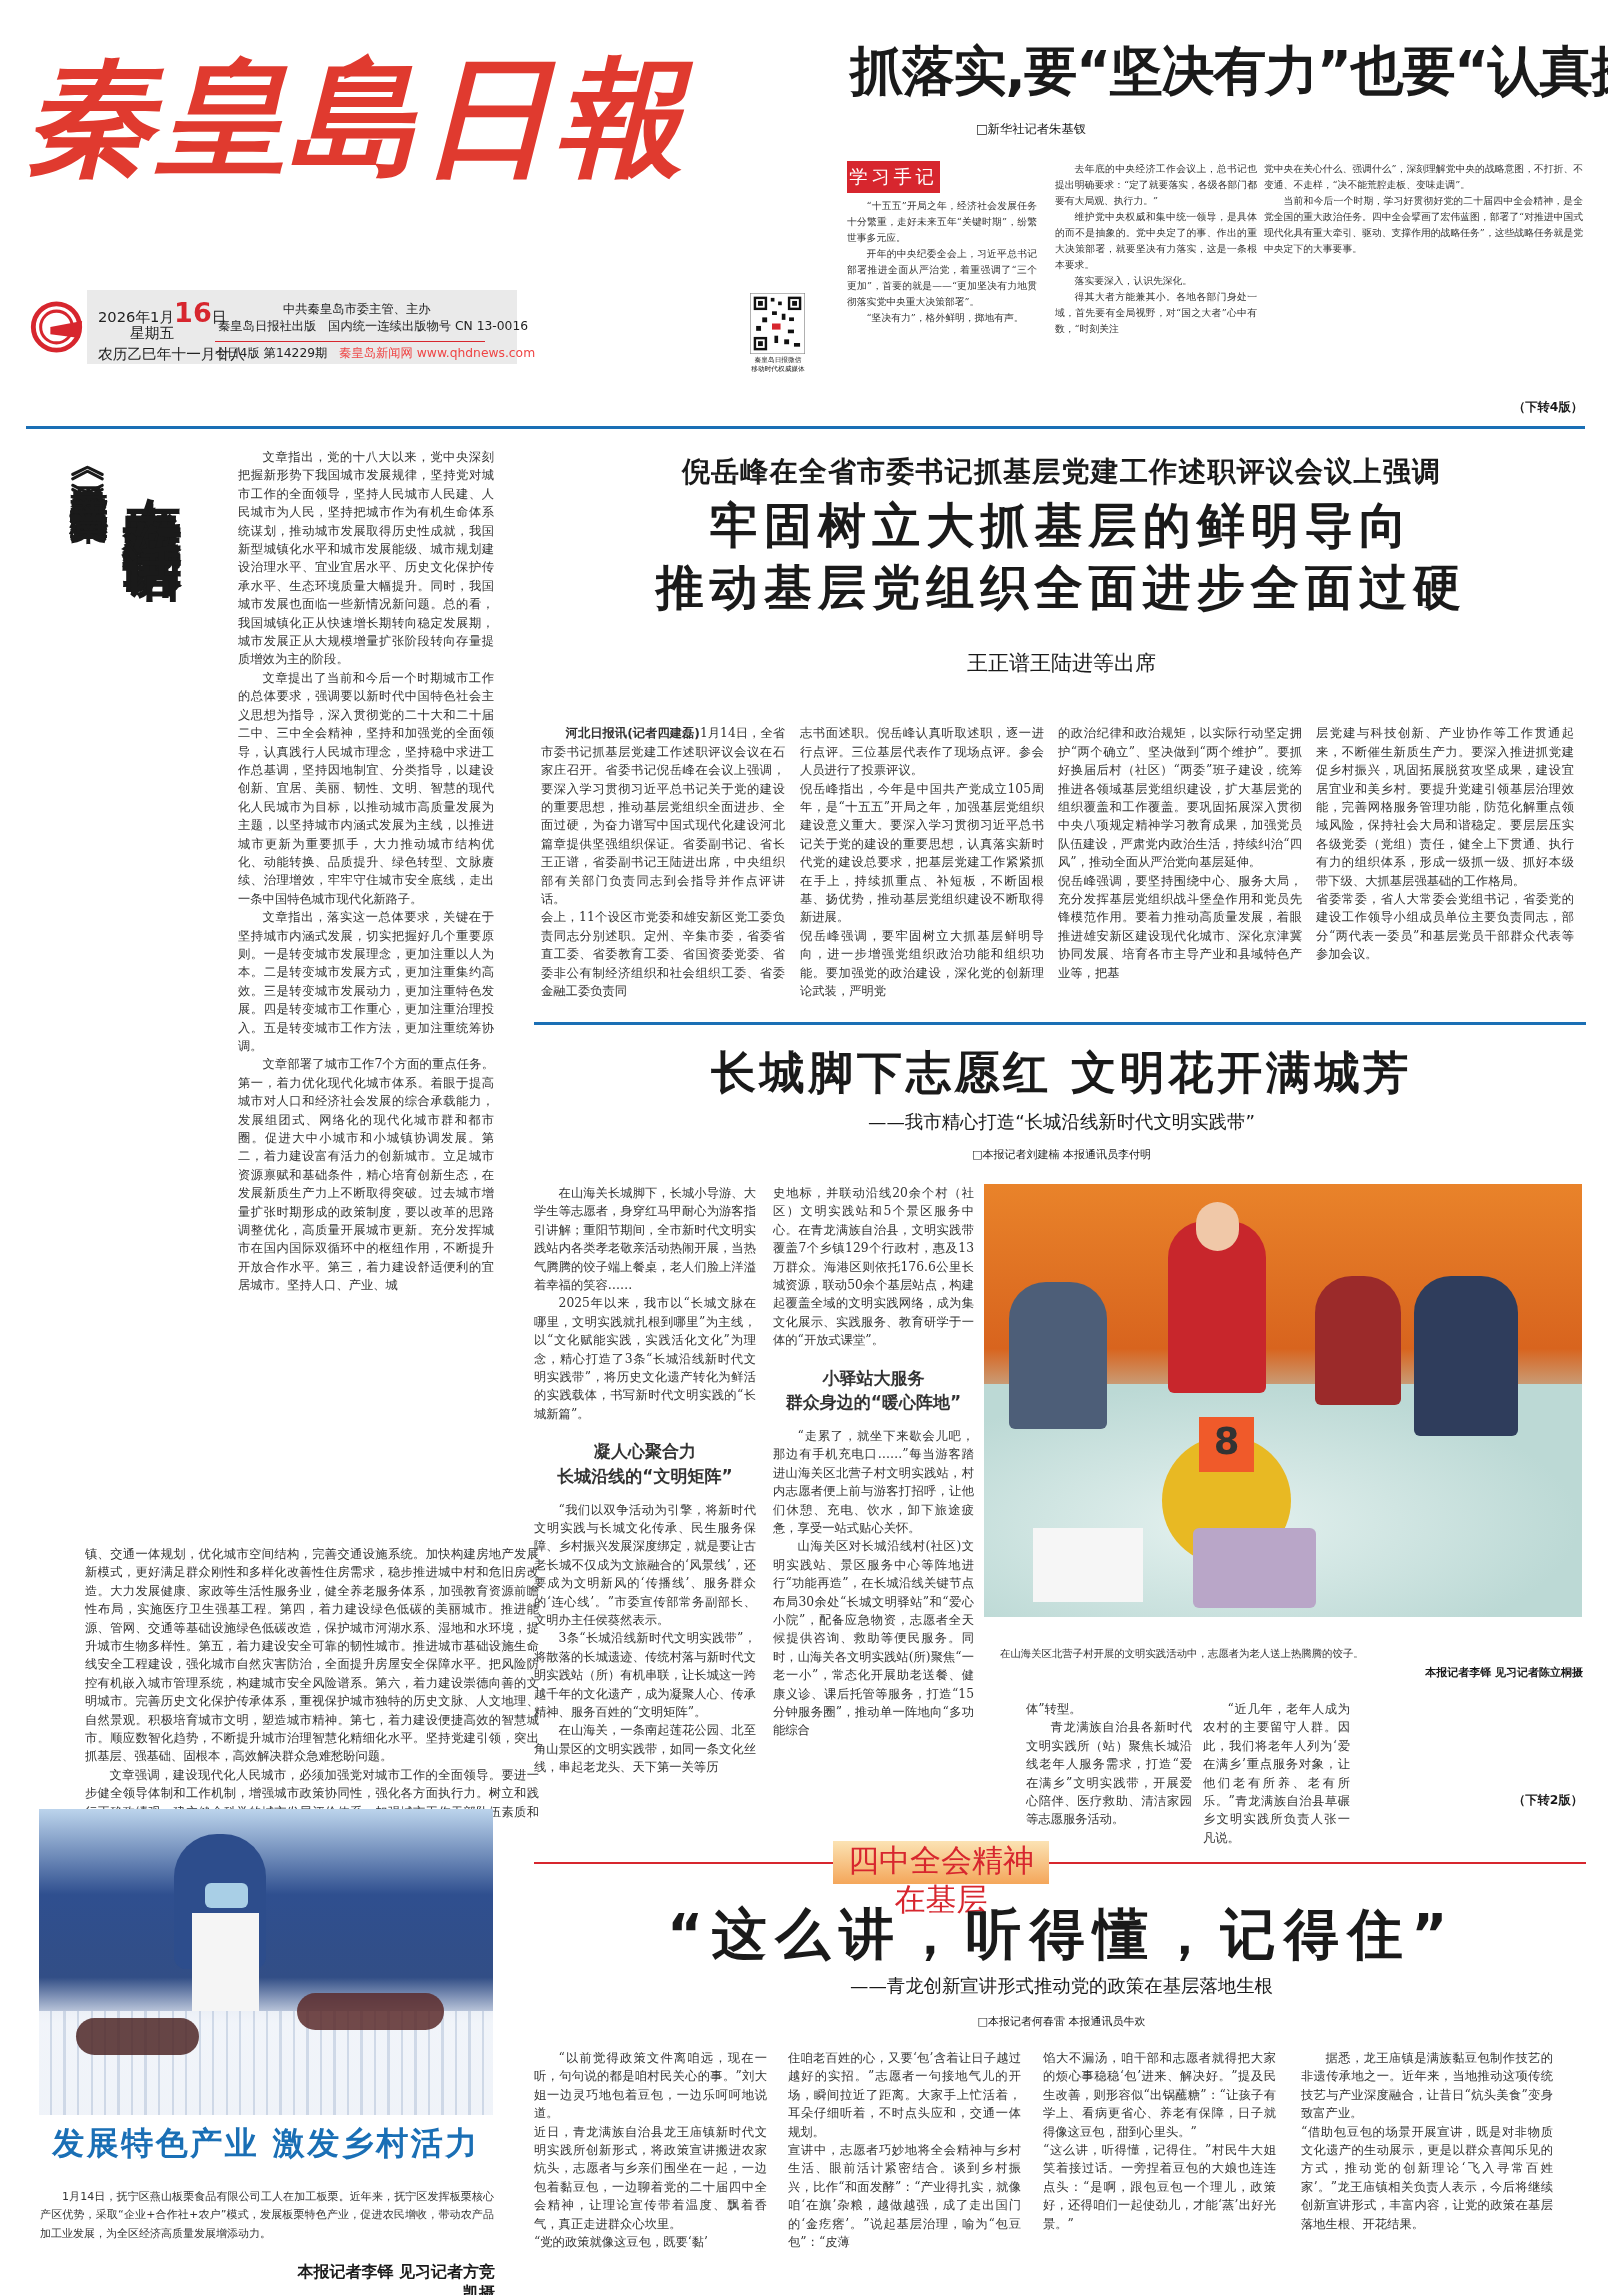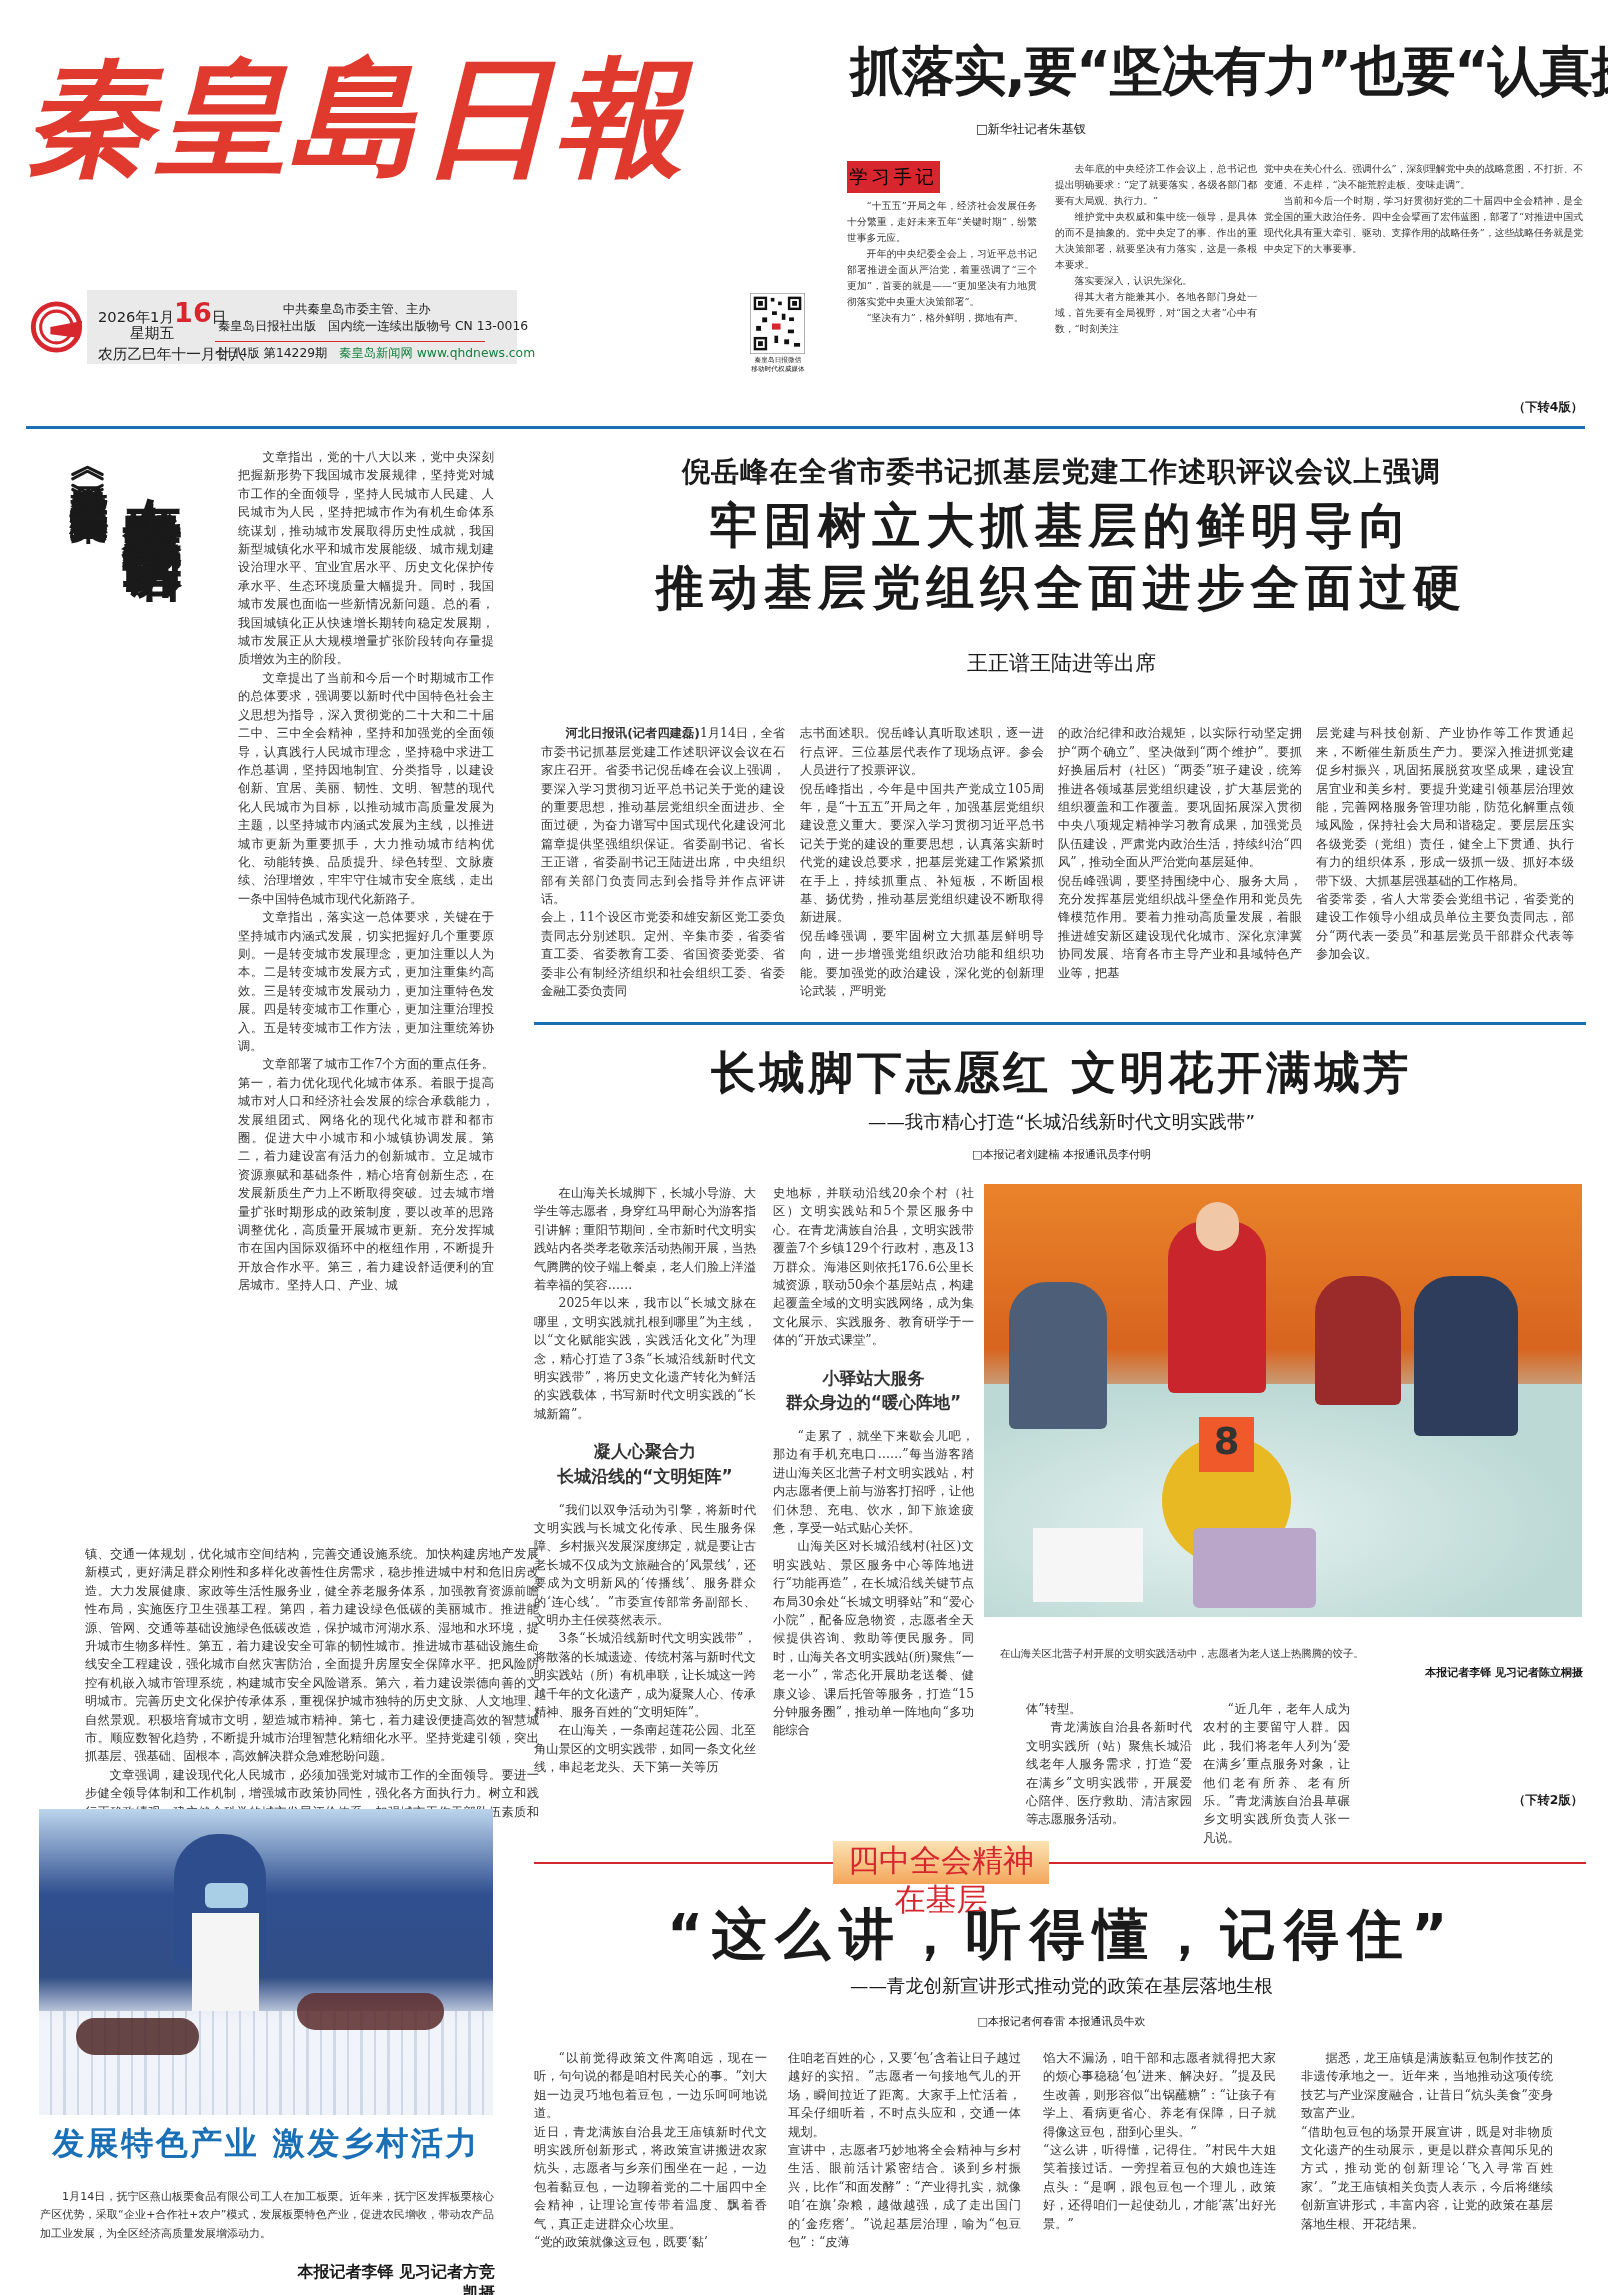--- a/index.html
+++ b/index.html
@@ -16,21 +16,21 @@
   
   .masthead-title { left: 24.5px; top: 37px; width: 540px; height: 160px; color: #e03a2f; font-size: 129px; line-height: 160px; font-weight: bold; letter-spacing: 3.7px; font-family: "DejaVu Serif", serif; font-style: italic; white-space: nowrap; }
   .info-bar { left: 26px; top: 290px; width: 491px; height: 74px; background: #eaeaea; }
   .logo-box { left: 26px; top: 290px; width: 61px; height: 74px; background: #fff; }
   .date-line { font-size: 14.7px; font-family: "DejaVu Sans", sans-serif; color: #222; }
   .date-big { color: #d7262e; font-size: 27px; font-weight: bold; }
 
   
   .tr-headline { left: 850px; top: 37px; width: 755px; font-size: 53px; font-weight: bold; line-height: 67px; font-family: "DejaVu Sans", sans-serif; letter-spacing: -1.2px; white-space: nowrap; }
   .tr-byline { left: 976px; top: 121px; font-size: 12.3px; font-family: "DejaVu Sans", sans-serif; }
-  .tag-red { left: 847px; top: 161px; width: 93px; height: 32px; background: #d7262e; color: #000000; font-size: 18.4px; line-height: 32px; text-align: center; letter-spacing: 3.7px; font-family: "DejaVu Sans", sans-serif; }
+  .tag-red { left: 847px; top: 161px; width: 93px; height: 32px; background: #d7262e; color: #ffffff; font-size: 18.4px; line-height: 32px; text-align: center; letter-spacing: 3.7px; font-family: "DejaVu Sans", sans-serif; }
 
   
   .vert { writing-mode: vertical-rl; text-orientation: upright; }
   .v-main { left: 120px; top: 451px; font-size: 59px; font-weight: bold; line-height: 67px; font-family: "DejaVu Sans", sans-serif; letter-spacing: 3.7px; }
   .v-sub { left: 67px; top: 454px; font-size: 38px; font-weight: bold; line-height: 44px; letter-spacing: 1.2px; }
 
   .headline-xl { font-size: 48px; font-weight: bold; line-height: 59px; text-align: center; font-family: "DejaVu Sans", sans-serif; letter-spacing: 6.1px; }
   .kicker { font-size: 28px; font-weight: bold; text-align: center; letter-spacing: 1.2px; }
   .subhead { font-size: 21px; text-align: center; font-family: "DejaVu Sans", sans-serif; }
   .byline { font-size: 11px; text-align: center; font-family: "DejaVu Sans", sans-serif; }
@@ -64,21 +64,21 @@
   <span>2026年1月</span><span class="date-big">16</span><span>日</span>
 </div>
 <div class="abs date-line" style="left:130px;top:324px;" data-name="weekday">星期五</div>
 <div class="abs date-line" style="left:98px;top:345px;" data-name="lunar-date">农历乙巳年十一月廿八</div>
 <div class="abs date-line" style="left:283px;top:301px;font-size:12.3px;" data-name="sponsor-line">中共秦皇岛市委主管、主办</div>
 <div class="abs date-line" style="left:218px;top:318px;font-size:12.3px;white-space:nowrap;" data-name="publisher-line">
   <span>秦皇岛日报社出版</span>&nbsp;&nbsp;&nbsp;<span>国内统一连续出版物号 CN 13-0016</span>
 </div>
 <div class="abs" style="left:215px;top:341px;width:270px;height:1.2px;background:#d7262e;" data-name="info-divider"></div>
 <div class="abs date-line" style="left:215px;top:345px;font-size:12.3px;white-space:nowrap;" data-name="edition-line">
-  <span>今日4版 第14229期</span>&nbsp;&nbsp;&nbsp;<a href="#" style="color:#15803d;text-decoration:none;" data-name="website-link">秦皇岛新闻网 www.qhdnews.com</a>
+  <span>今日4版 第14229期</span>&nbsp;&nbsp;&nbsp;<a href="#" style="color:#ef4444;text-decoration:none;" data-name="website-link">秦皇岛新闻网 www.qhdnews.com</a>
 </div>
 <div class="abs" style="left:750px;top:293px;" data-name="qr-code">
   <svg width="55" height="61" viewBox="0 0 90 100" data-name="qr-code-icon">
     <rect x="0" y="0" width="90" height="100" fill="#fff" stroke="#888" stroke-width="2"></rect>
     <rect x="6" y="6" width="22" height="22" fill="#111"></rect>
       <rect x="10" y="10" width="14" height="14" fill="#fff"></rect>
       <rect x="13" y="13" width="8" height="8" fill="#111"></rect>
     <rect x="62" y="6" width="22" height="22" fill="#111"></rect>
       <rect x="66" y="10" width="14" height="14" fill="#fff"></rect>
       <rect x="69" y="13" width="8" height="8" fill="#111"></rect>

